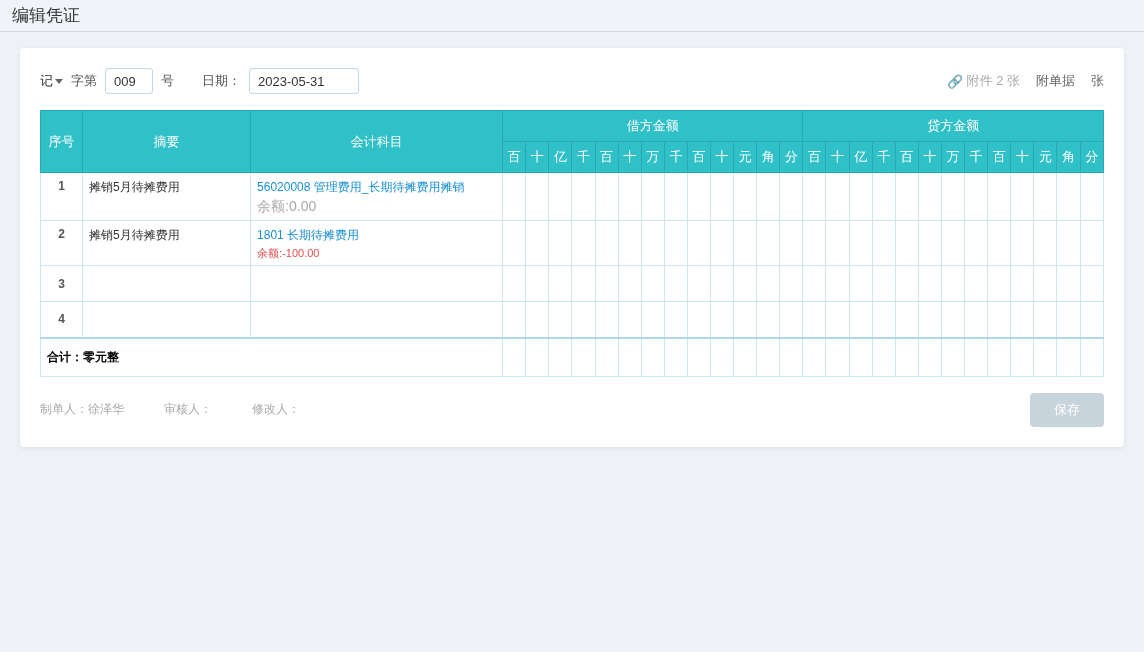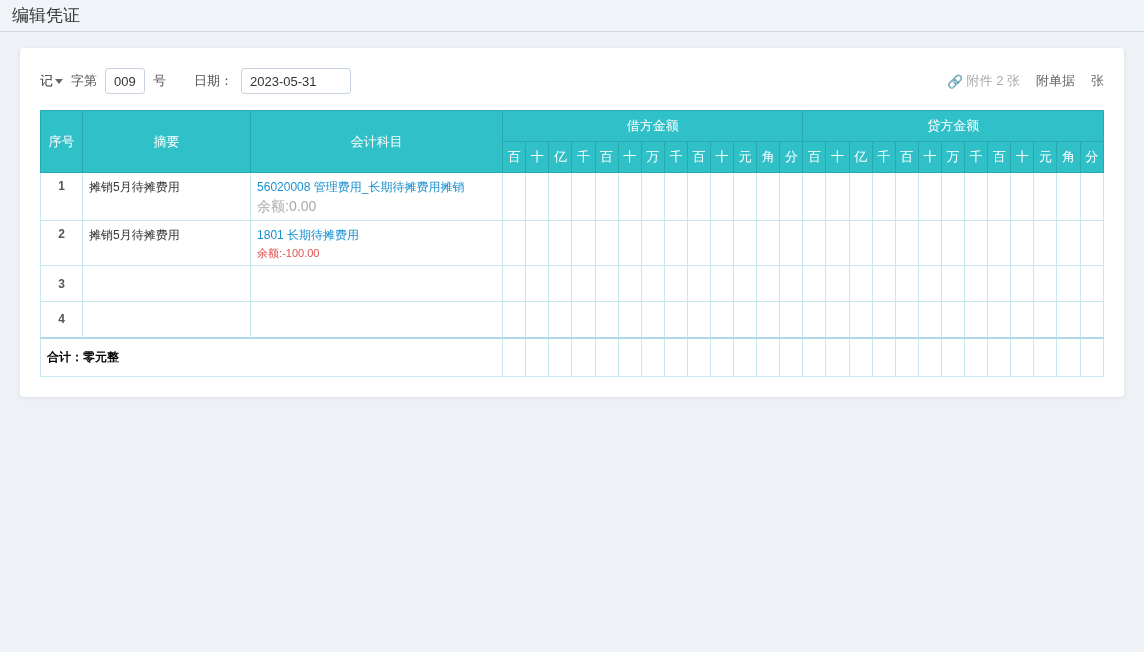--- a/index.html
+++ b/index.html
@@ -192,21 +192,21 @@
 <div class="main-content">
 
   <div class="card">
 
     <div class="form-row">
       <span class="dropdown-btn">
         <span>记</span>
         <span class="arrow-down"></span>
       </span>
       <span class="form-label">字第</span>
-      <input class="input-field" type="text" style="width: 40px;" value="009">
+      <input class="input-field" type="text" style="width: 48px;" value="009">
       <span class="form-label">号</span>
       <span style="margin-left:20px;" class="form-label">日期：</span>
       <input class="input-field" type="text" style="width: 110px;" value="2023-05-31">
       <div class="attachments-area">
         <span class="attach-link">
           <span>🔗</span>
           <span>附件 2 张</span>
         </span>
         <span class="attach-single">附单据</span>
         <span class="zhang-count">张</span>
@@ -412,14 +412,20 @@
               <td class="digit-cell" style="border-top: 2px solid rgb(176, 216, 232);"></td>
               <td class="digit-cell" style="border-top: 2px solid rgb(176, 216, 232);"></td>
               <td class="digit-cell" style="border-top: 2px solid rgb(176, 216, 232);"></td>
               <td class="digit-cell" style="border-top: 2px solid rgb(176, 216, 232);"></td>
               <td class="digit-cell" style="border-top: 2px solid rgb(176, 216, 232);"></td>
             </tr>
           </tbody>
       </table>
     </div>
 
+    <div class="footer-row">
+      <span class="footer-info">制单人：徐泽华</span>
+      <span class="footer-info">审核人：</span>
+      <span class="footer-info">修改人：</span>
+      <button class="save-btn">保存</button>
+    </div>
   </div>
 </div>
 
 </body></html>

